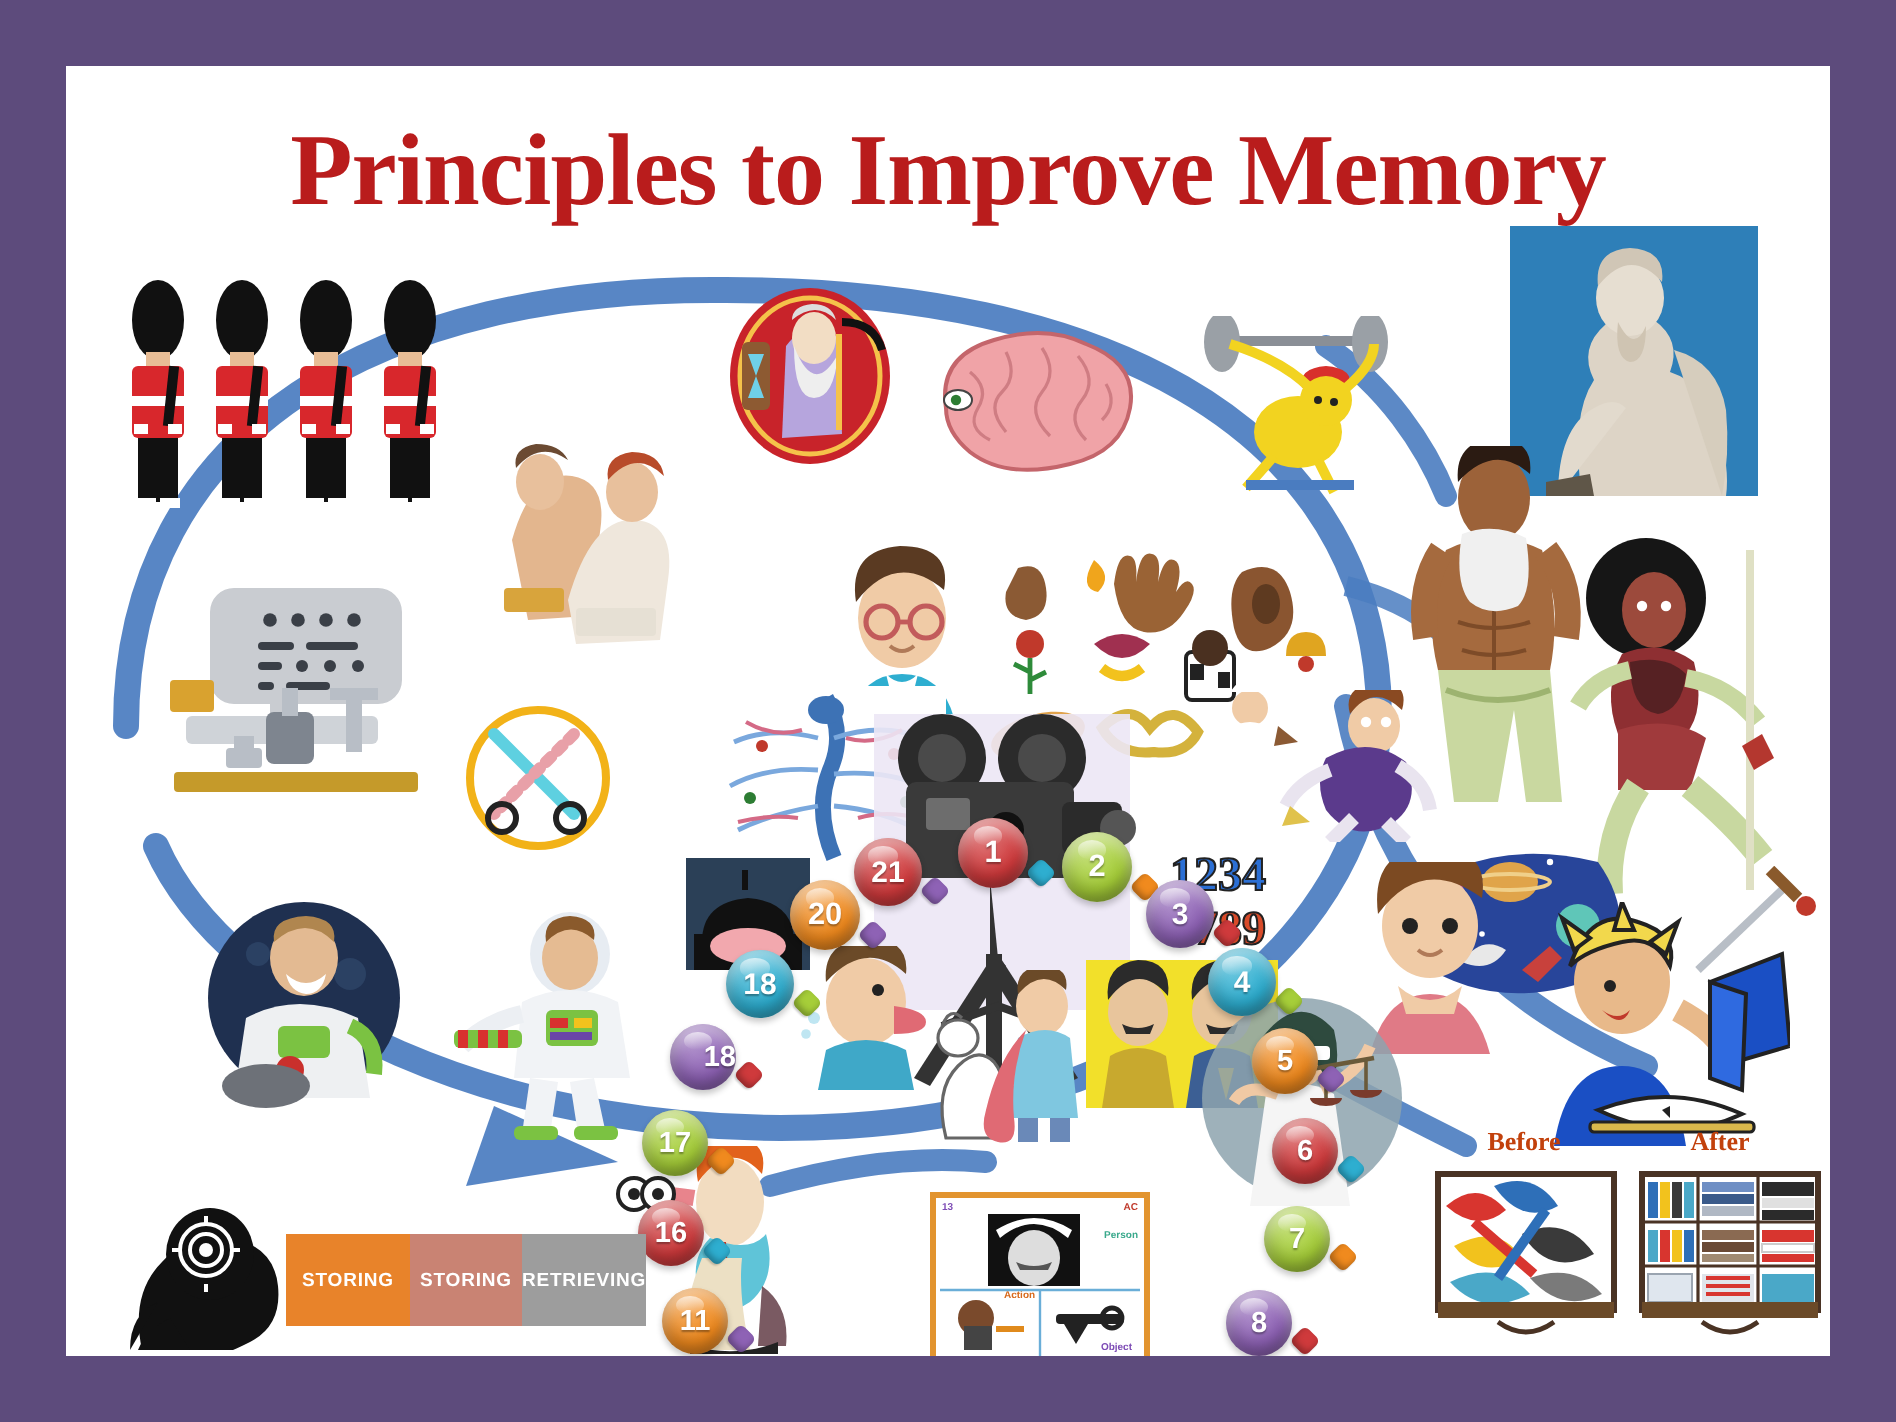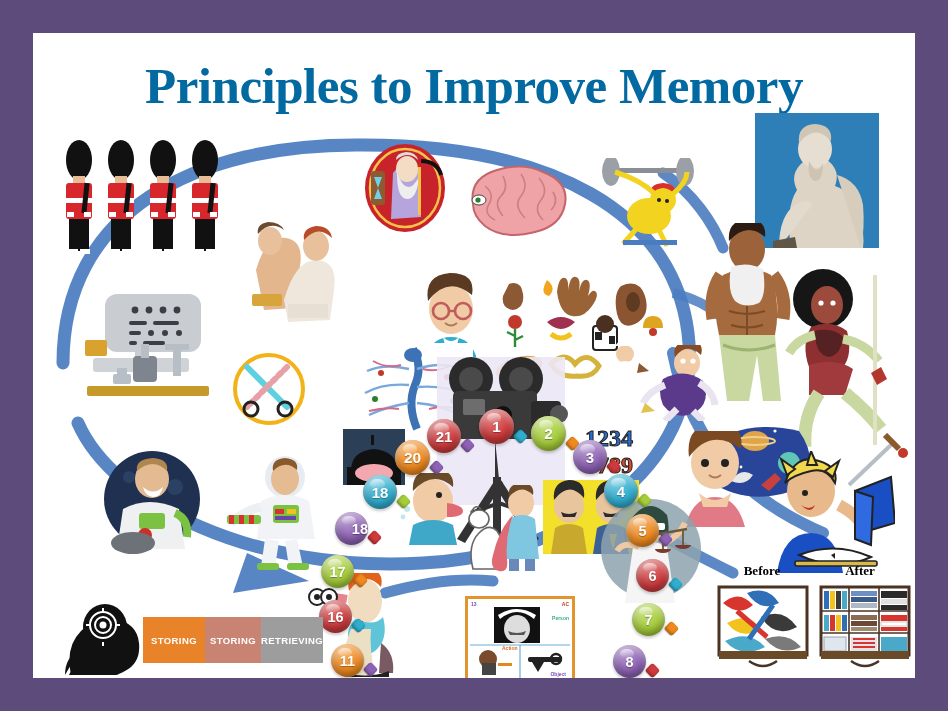--- a/index.html
+++ b/index.html
@@ -15,21 +15,21 @@
     position: absolute; left: 33px; top: 33px;
     width: 882px; height: 645px;
     background: #ffffff; overflow: hidden;
   }
   
   #title {
     position: absolute; left: 0; top: 24px; width: 882px;
     text-align: center;
     font-family: "Liberation Serif", serif;
     font-weight: bold; font-size: 51px; letter-spacing: -0.5px;
-    color: #0369a1;
+    color: #b91c1c;
     white-space: nowrap;
   }
   
   #arc { position: absolute; left: 0; top: 0; width: 882px; height: 645px; }
   
   .ball {
     position: absolute;
     border-radius: 50%;
     display: flex; align-items: center; justify-content: center;
     color: #fff; font-weight: bold;
@@ -47,21 +47,21 @@
   }
   .gem {
     position: absolute; width: 11px; height: 11px;
     border-radius: 3px; transform: rotate(45deg);
     box-shadow: inset 0 -2px 3px rgba(0,0,0,.3), 0 1px 1px rgba(0,0,0,.2);
   }
   
   .art { position: absolute; }
   .cap {
     position: absolute; font-weight: bold; font-family: "Liberation Serif", serif;
-    color: #000000; text-align: center;
+    color: #c2410c; text-align: center;
   }
   
   #memflow { position: absolute; left: 28px; top: 570px; width: 248px; height: 72px; }
   .flowseg {
     position: absolute; top: 14px; height: 46px;
     display: flex; align-items: center; justify-content: center;
     color: #fff; font-weight: bold; font-size: 9.5px; letter-spacing: .4px;
     font-family: "Liberation Sans", sans-serif;
   }
   

